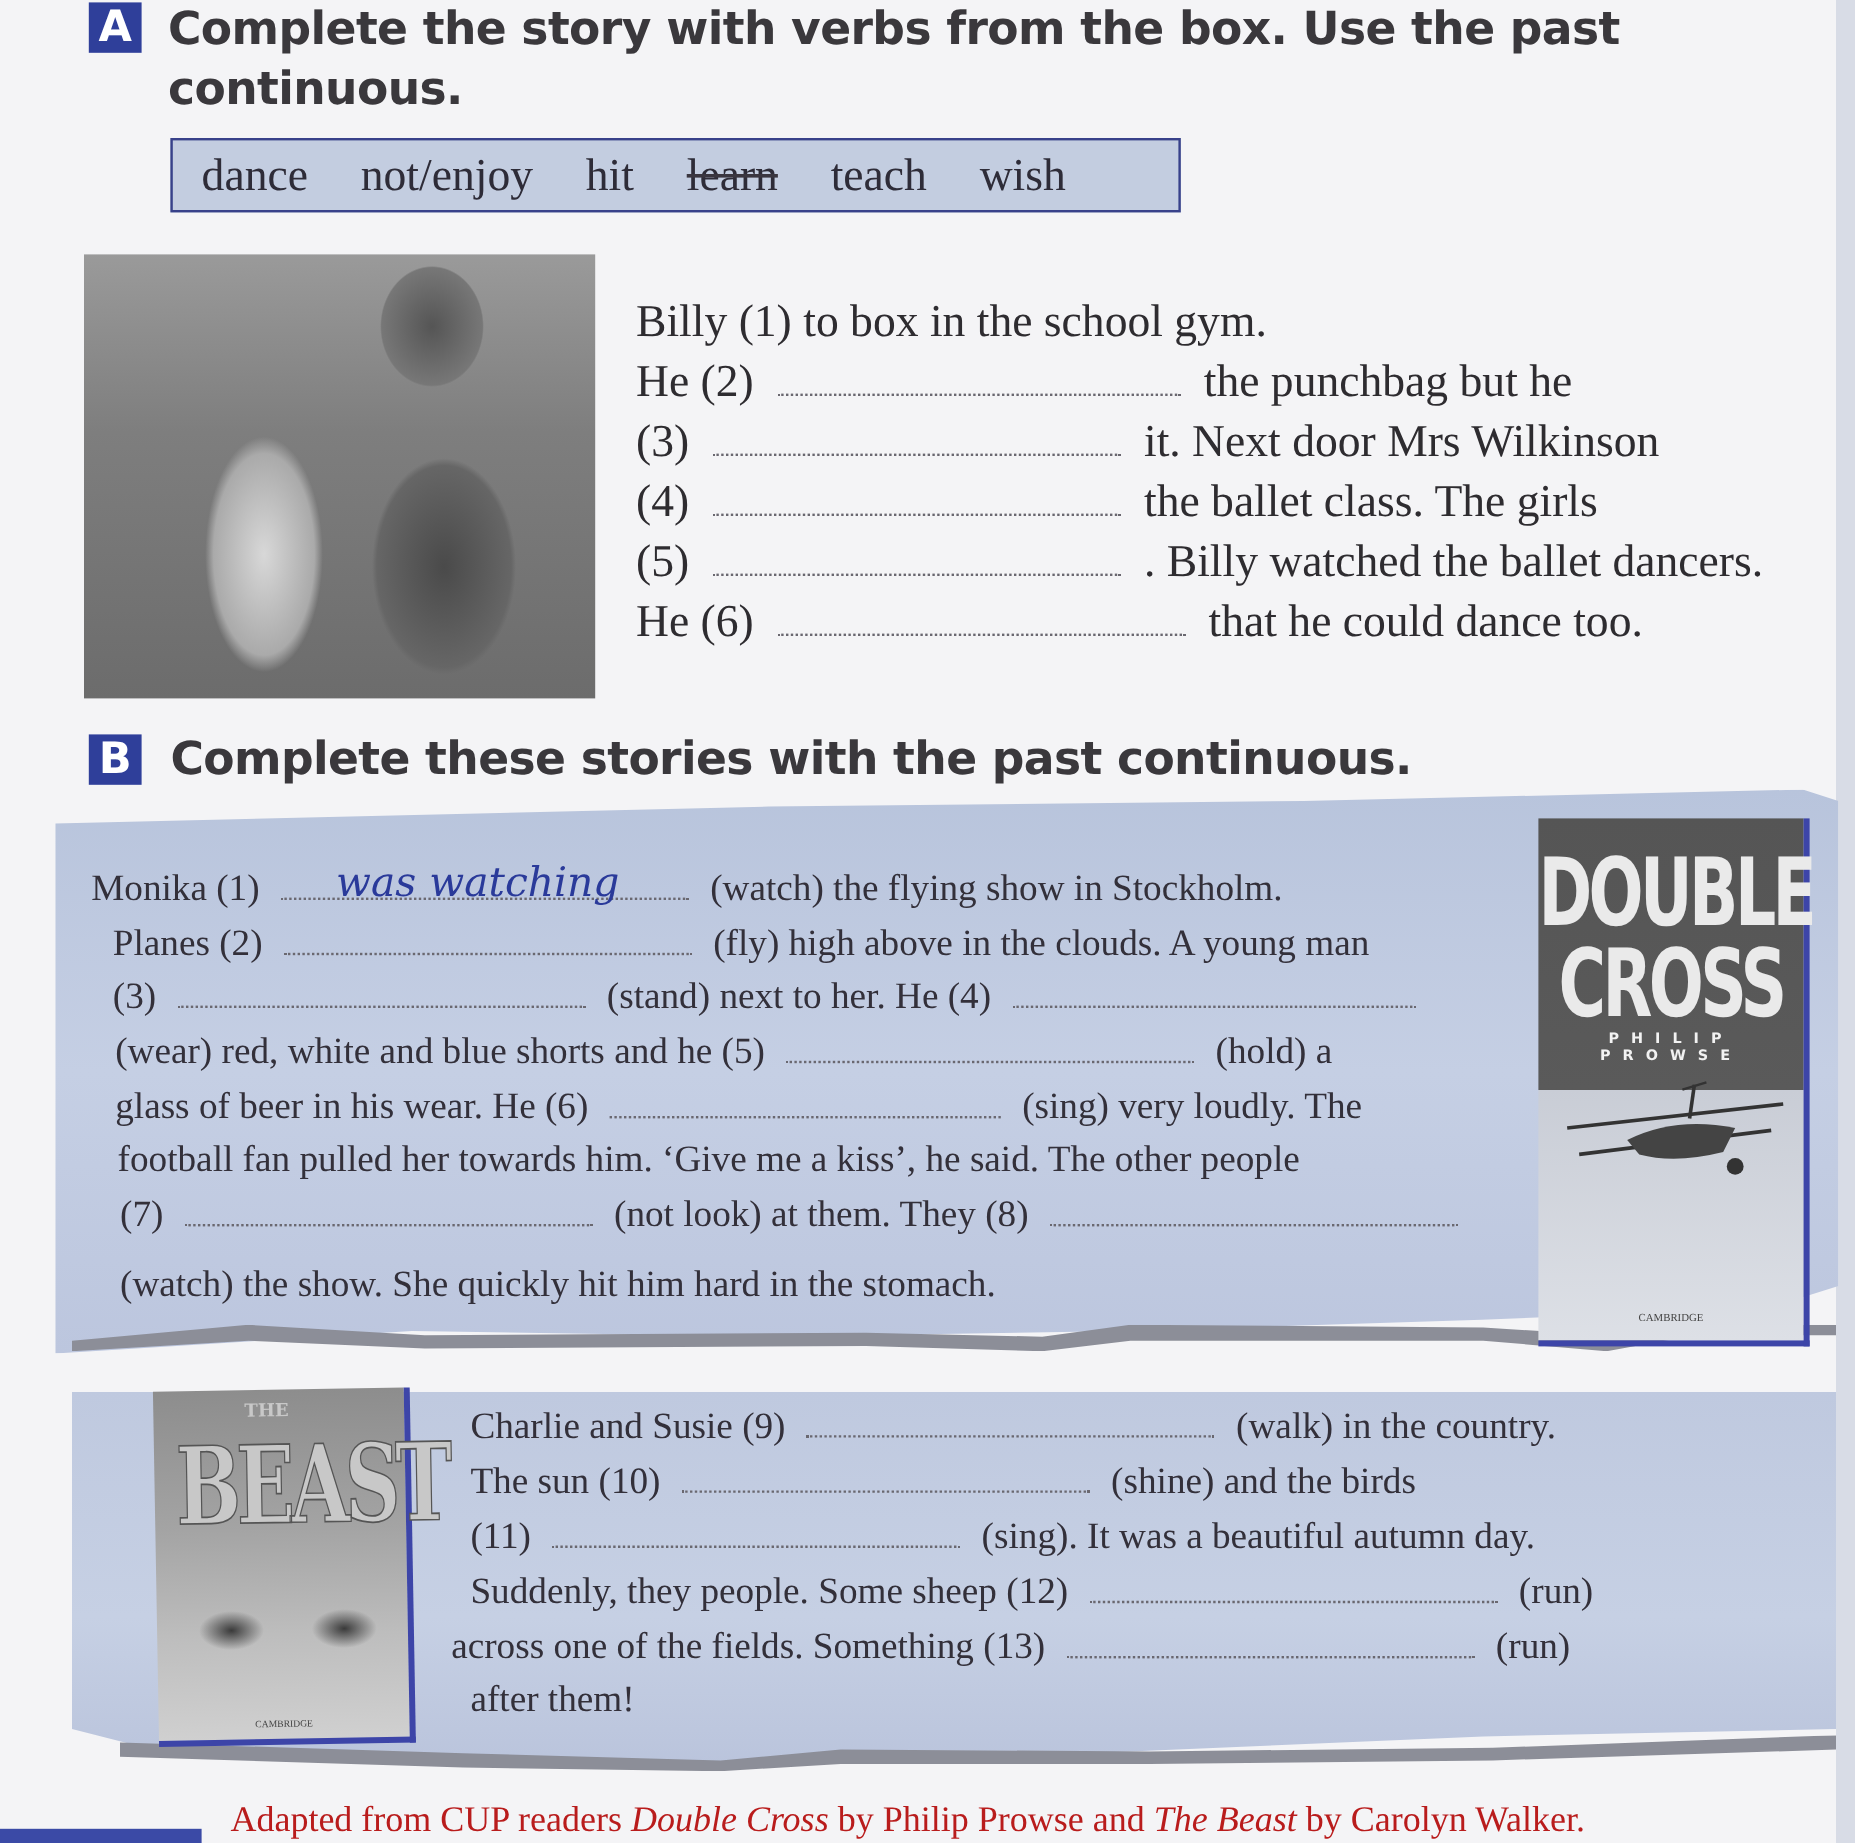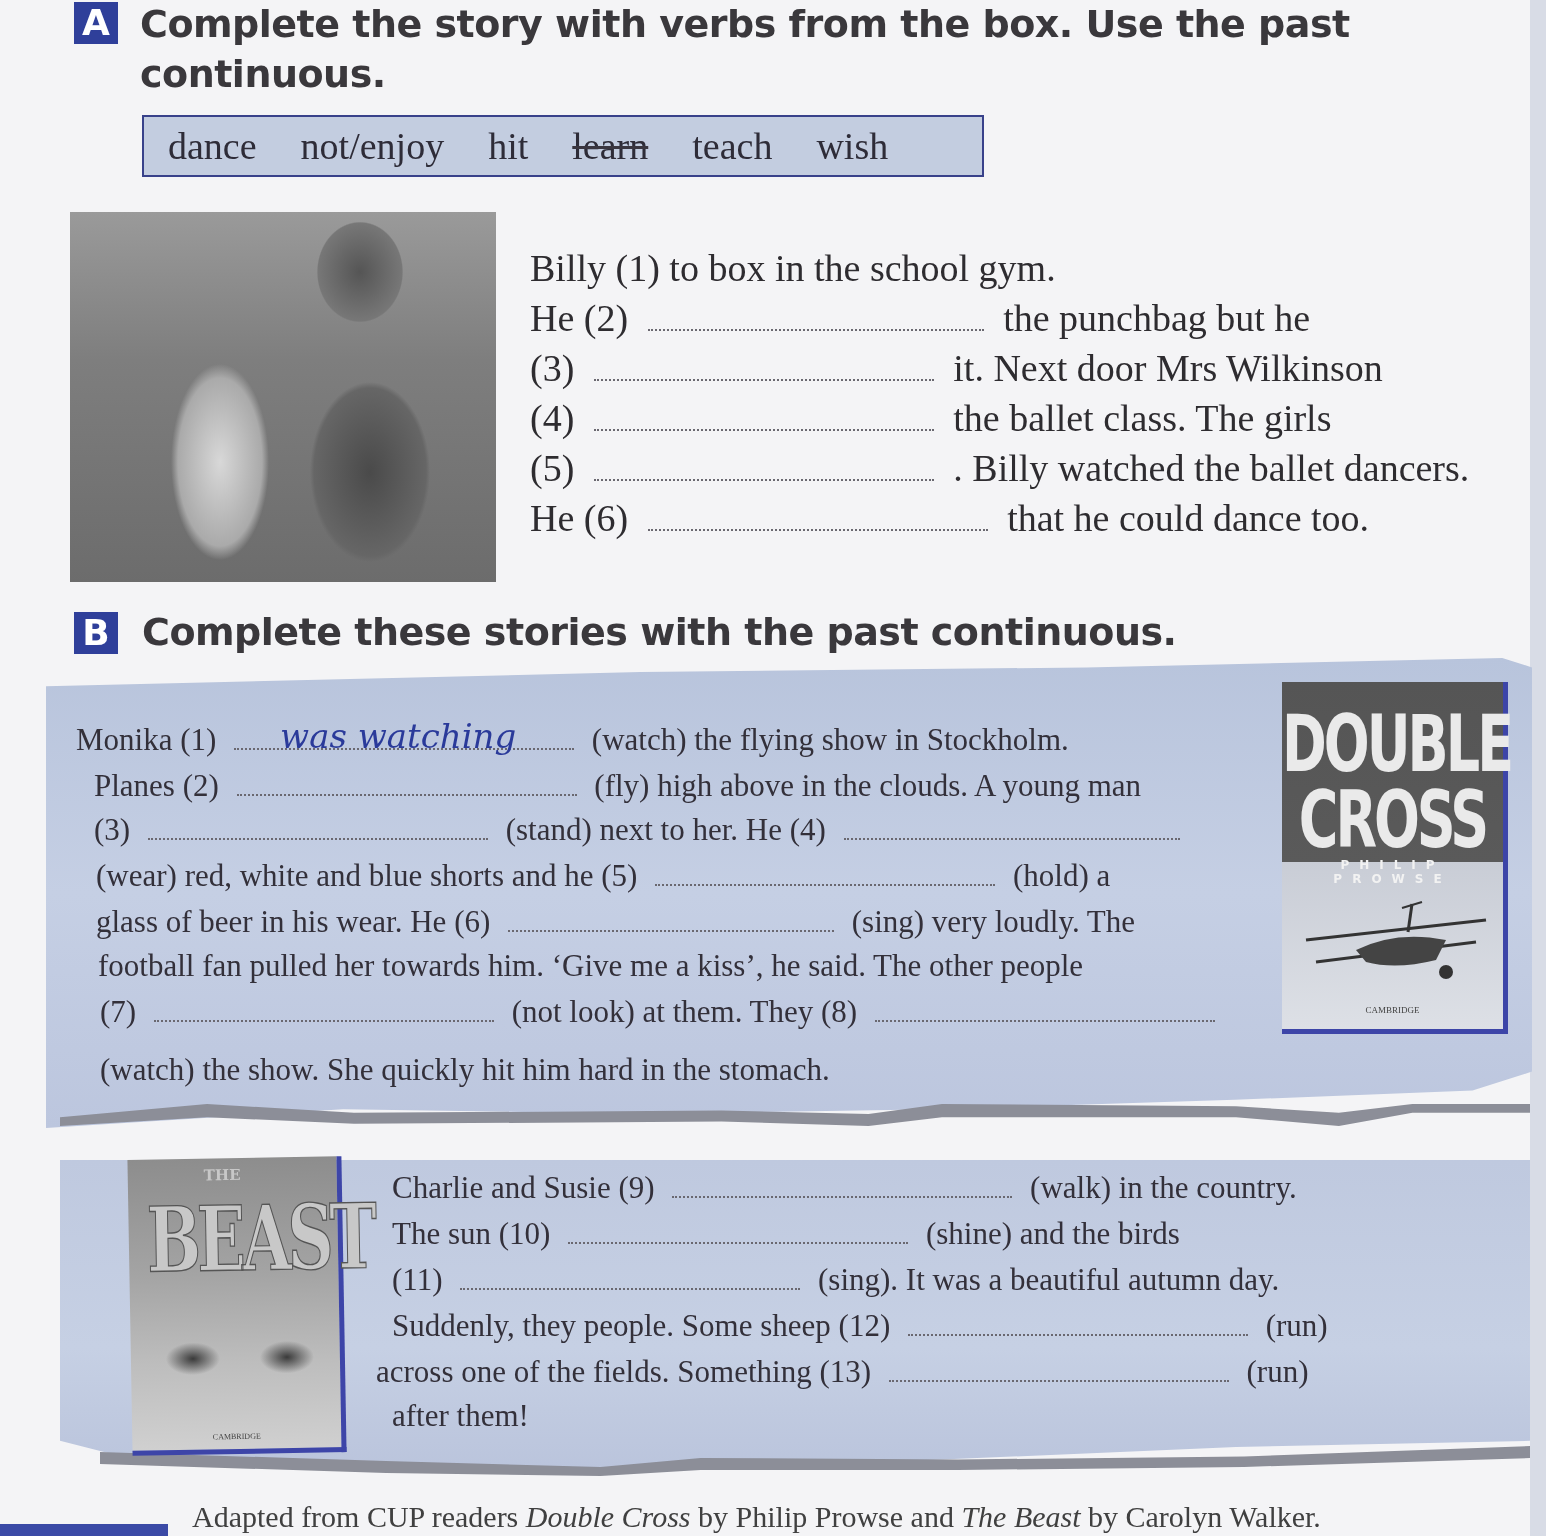--- a/index.html
+++ b/index.html
@@ -52,21 +52,21 @@
   .panel2 {
     position:absolute; left:60px; top:1160px; width:1470px; height:312px;
     background:linear-gradient(180deg,#bfc9df 0%, #c6d0e4 60%, #bac4dc 100%);
     clip-path:polygon(0 0, 100% 0, 100% 90%, 80% 92%, 60% 96%, 40% 99%, 20% 97%, 5% 96%, 0 90%);
   }
   .tear-shadow { position:absolute; background:#8c8e98; }
   .line-b { position:absolute; font-family:"Liberation Serif", serif; font-size:31px; white-space:nowrap; color:#33303a; }
   .line-b .blank { height:24px; }
   .line-b .handwritten { font-size:34px; bottom:-8px; left:46px; }
   .cover-dc {
-    position:absolute; left:1282px; top:682px; width:226px; height:352px;
+    position:absolute; left:1282px; top:682px; width:226px; height:440px;
     background:linear-gradient(180deg,#555 0%, #5a5a5a 52%, #c9cdd6 52%, #dde0e6 100%);
     border-right:5px solid #3d45a8; border-bottom:5px solid #3d45a8; box-sizing:border-box;
   }
   .cover-dc .t1, .cover-dc .t2 {
     position:absolute; left:0; width:100%; text-align:center; color:#eaeaea;
     font-family:"DejaVu Sans", "Liberation Sans", sans-serif; font-weight:bold; letter-spacing:-3px;
     transform:scaleY(1.45); transform-origin:top;
   }
   .cover-dc .t1 { top:16px; font-size:54px; }
   .cover-dc .t2 { top:92px; font-size:54px; }
@@ -90,21 +90,21 @@
     border-right:5px solid #3d45a8; border-bottom:5px solid #3d45a8; box-sizing:border-box;
     transform:rotate(-1deg);
   }
   .cover-beast .t-the { position:absolute; left:76px; top:8px; font-family:"DejaVu Serif", serif; font-weight:bold; font-size:15px; color:#c8c8c8; }
   .cover-beast .t-beast {
     position:absolute; left:18px; top:28px; font-family:"DejaVu Serif", serif; font-weight:bold;
     font-size:64px; color:#c8c8c8; letter-spacing:-4px; transform:scaleY(1.4); transform-origin:top;
     -webkit-text-stroke:1px #555;
   }
   .cover-beast .publisher { position:absolute; left:0; width:100%; bottom:8px; text-align:center; font-size:8px; color:#444; font-family:"Liberation Serif", serif; }
-  .credit { position:absolute; left:192px; top:1500px; font-family:"Liberation Serif", serif; font-size:30px; color:#404040; white-space:nowrap; }
+  .credit { position:absolute; left:192px; top:1500px; font-family:"Liberation Serif", serif; font-size:30px; color:#b91c1c; white-space:nowrap; }
   .credit i { font-style:italic; }
   .corner-tab { position:absolute; left:0; top:1524px; width:168px; height:12px; background:#3b4aa6; }
 </style>
 </head>
 <body>
 
 <div class="right-strip"></div>
 
 <div class="label-box" style="left:74px;top:2px;">A</div>
 <div class="heading" style="left:140px;top:0px;">Complete the story with verbs from the box. Use the past</div>

